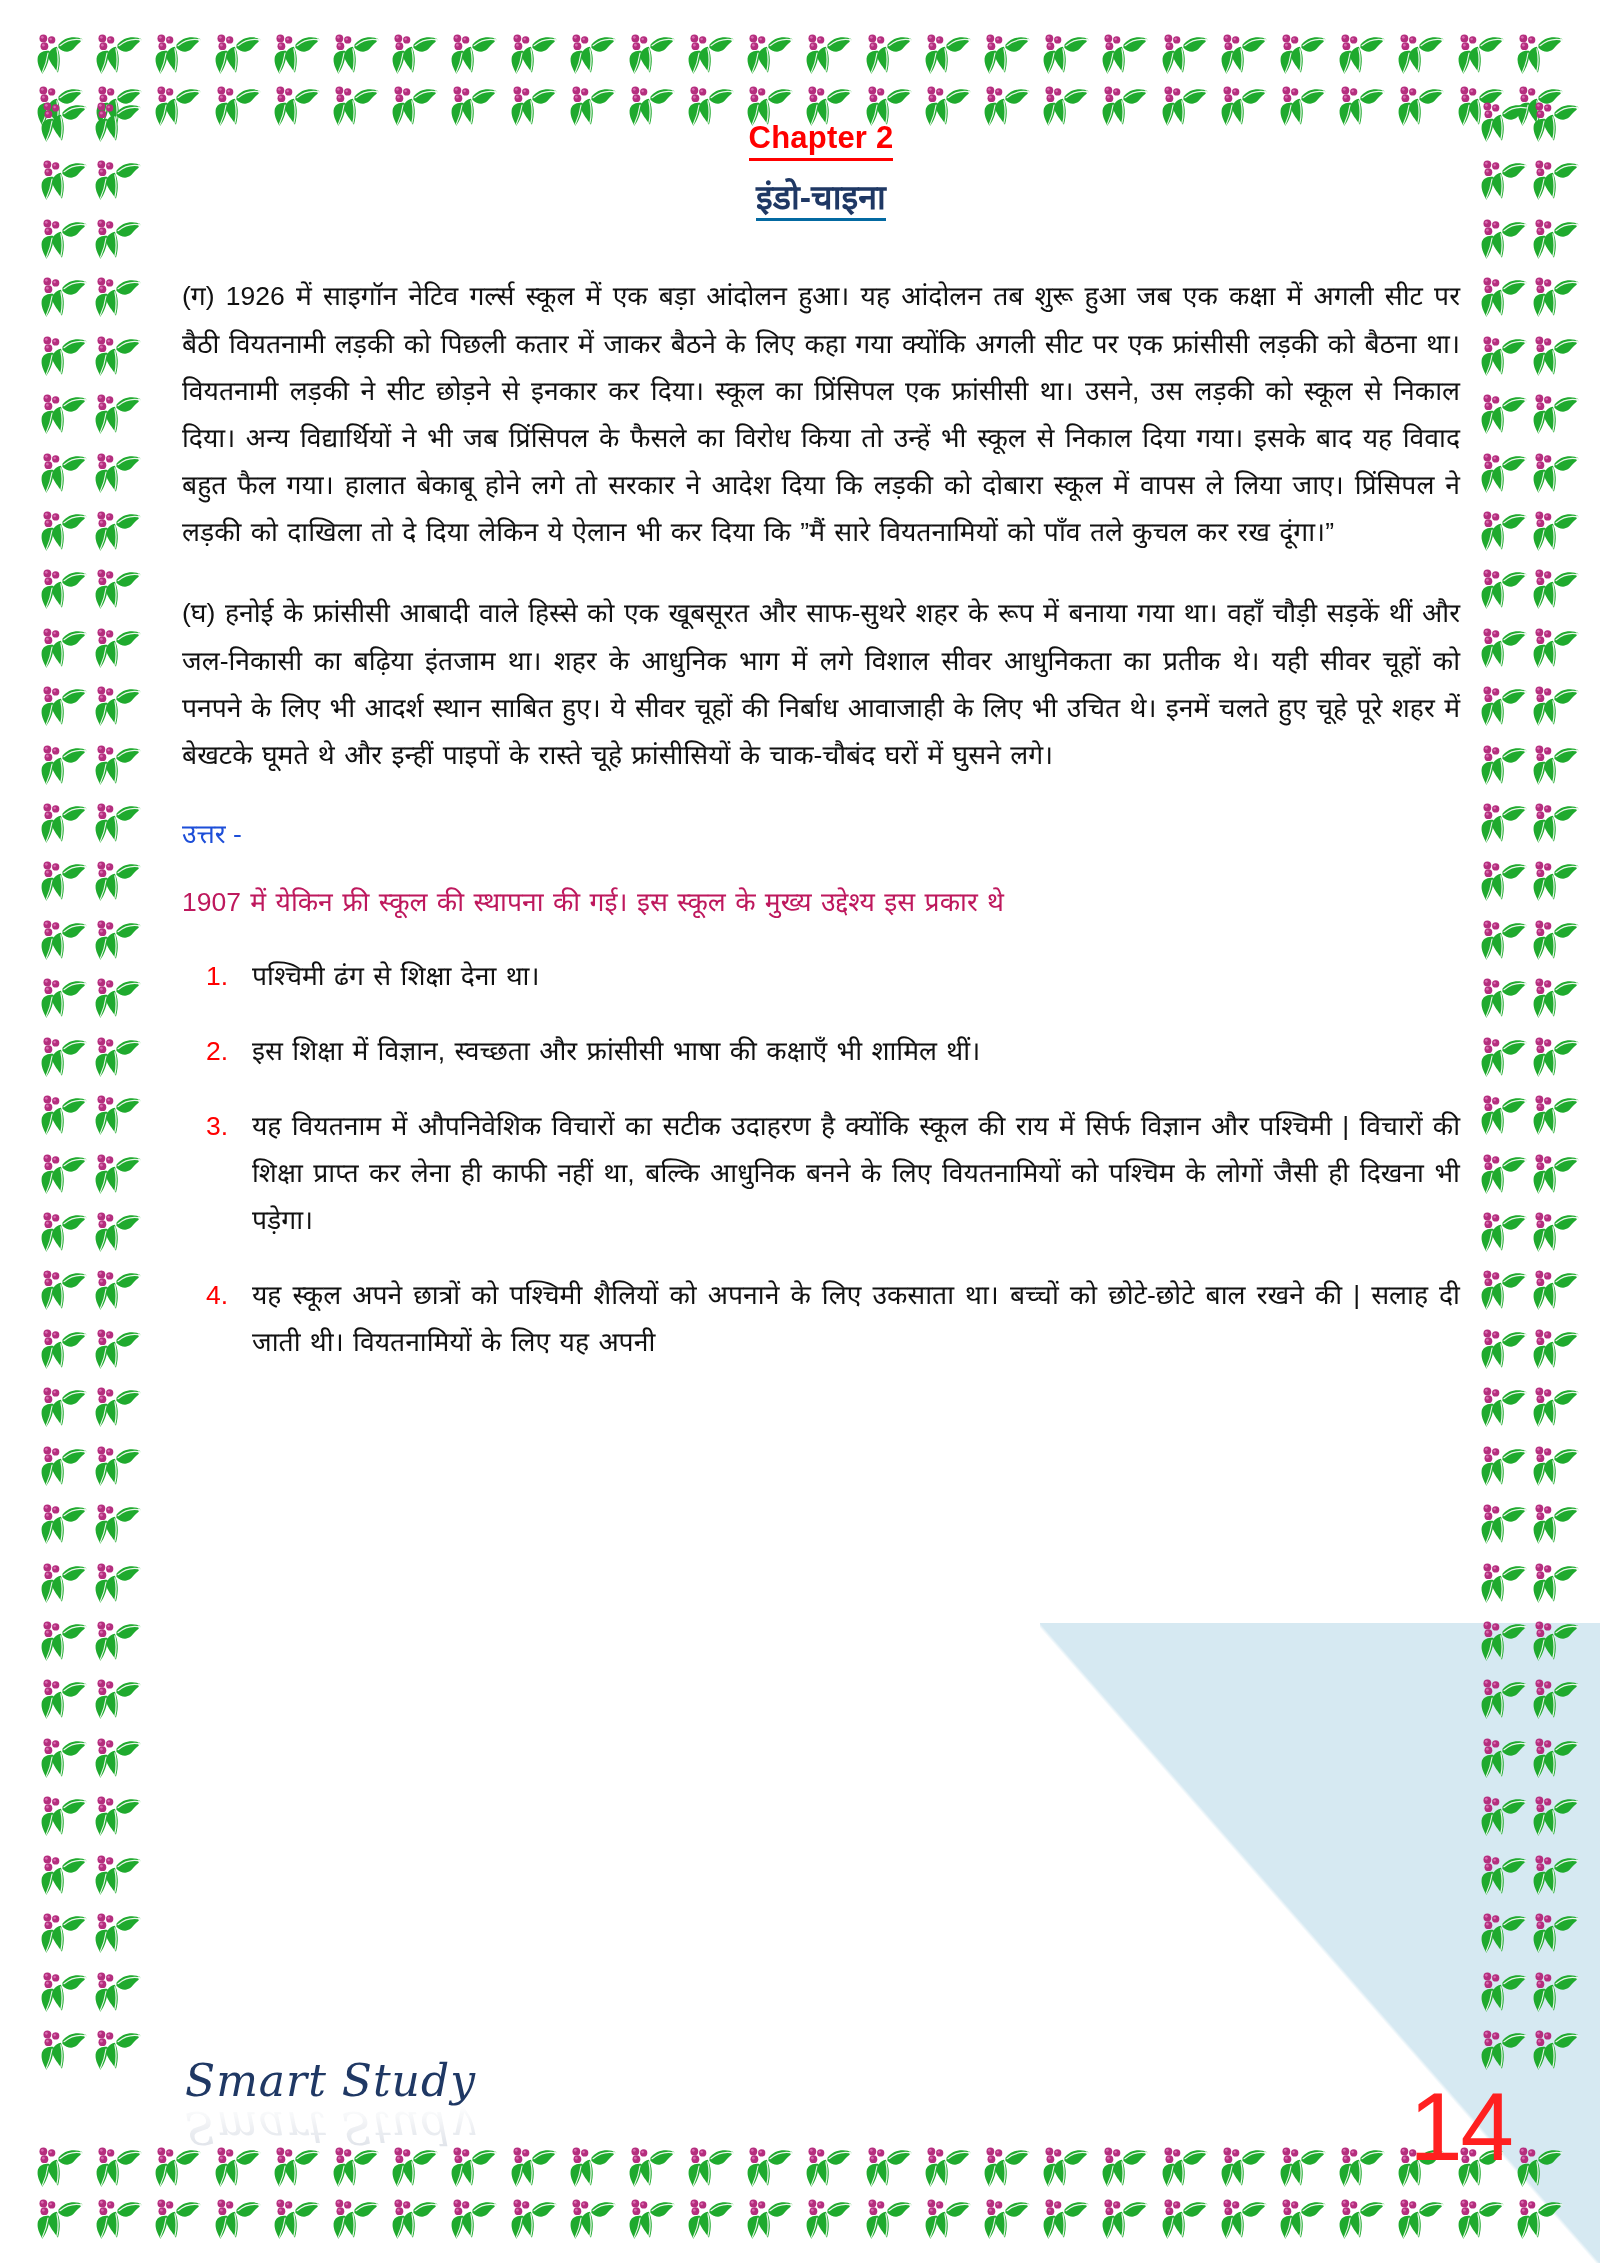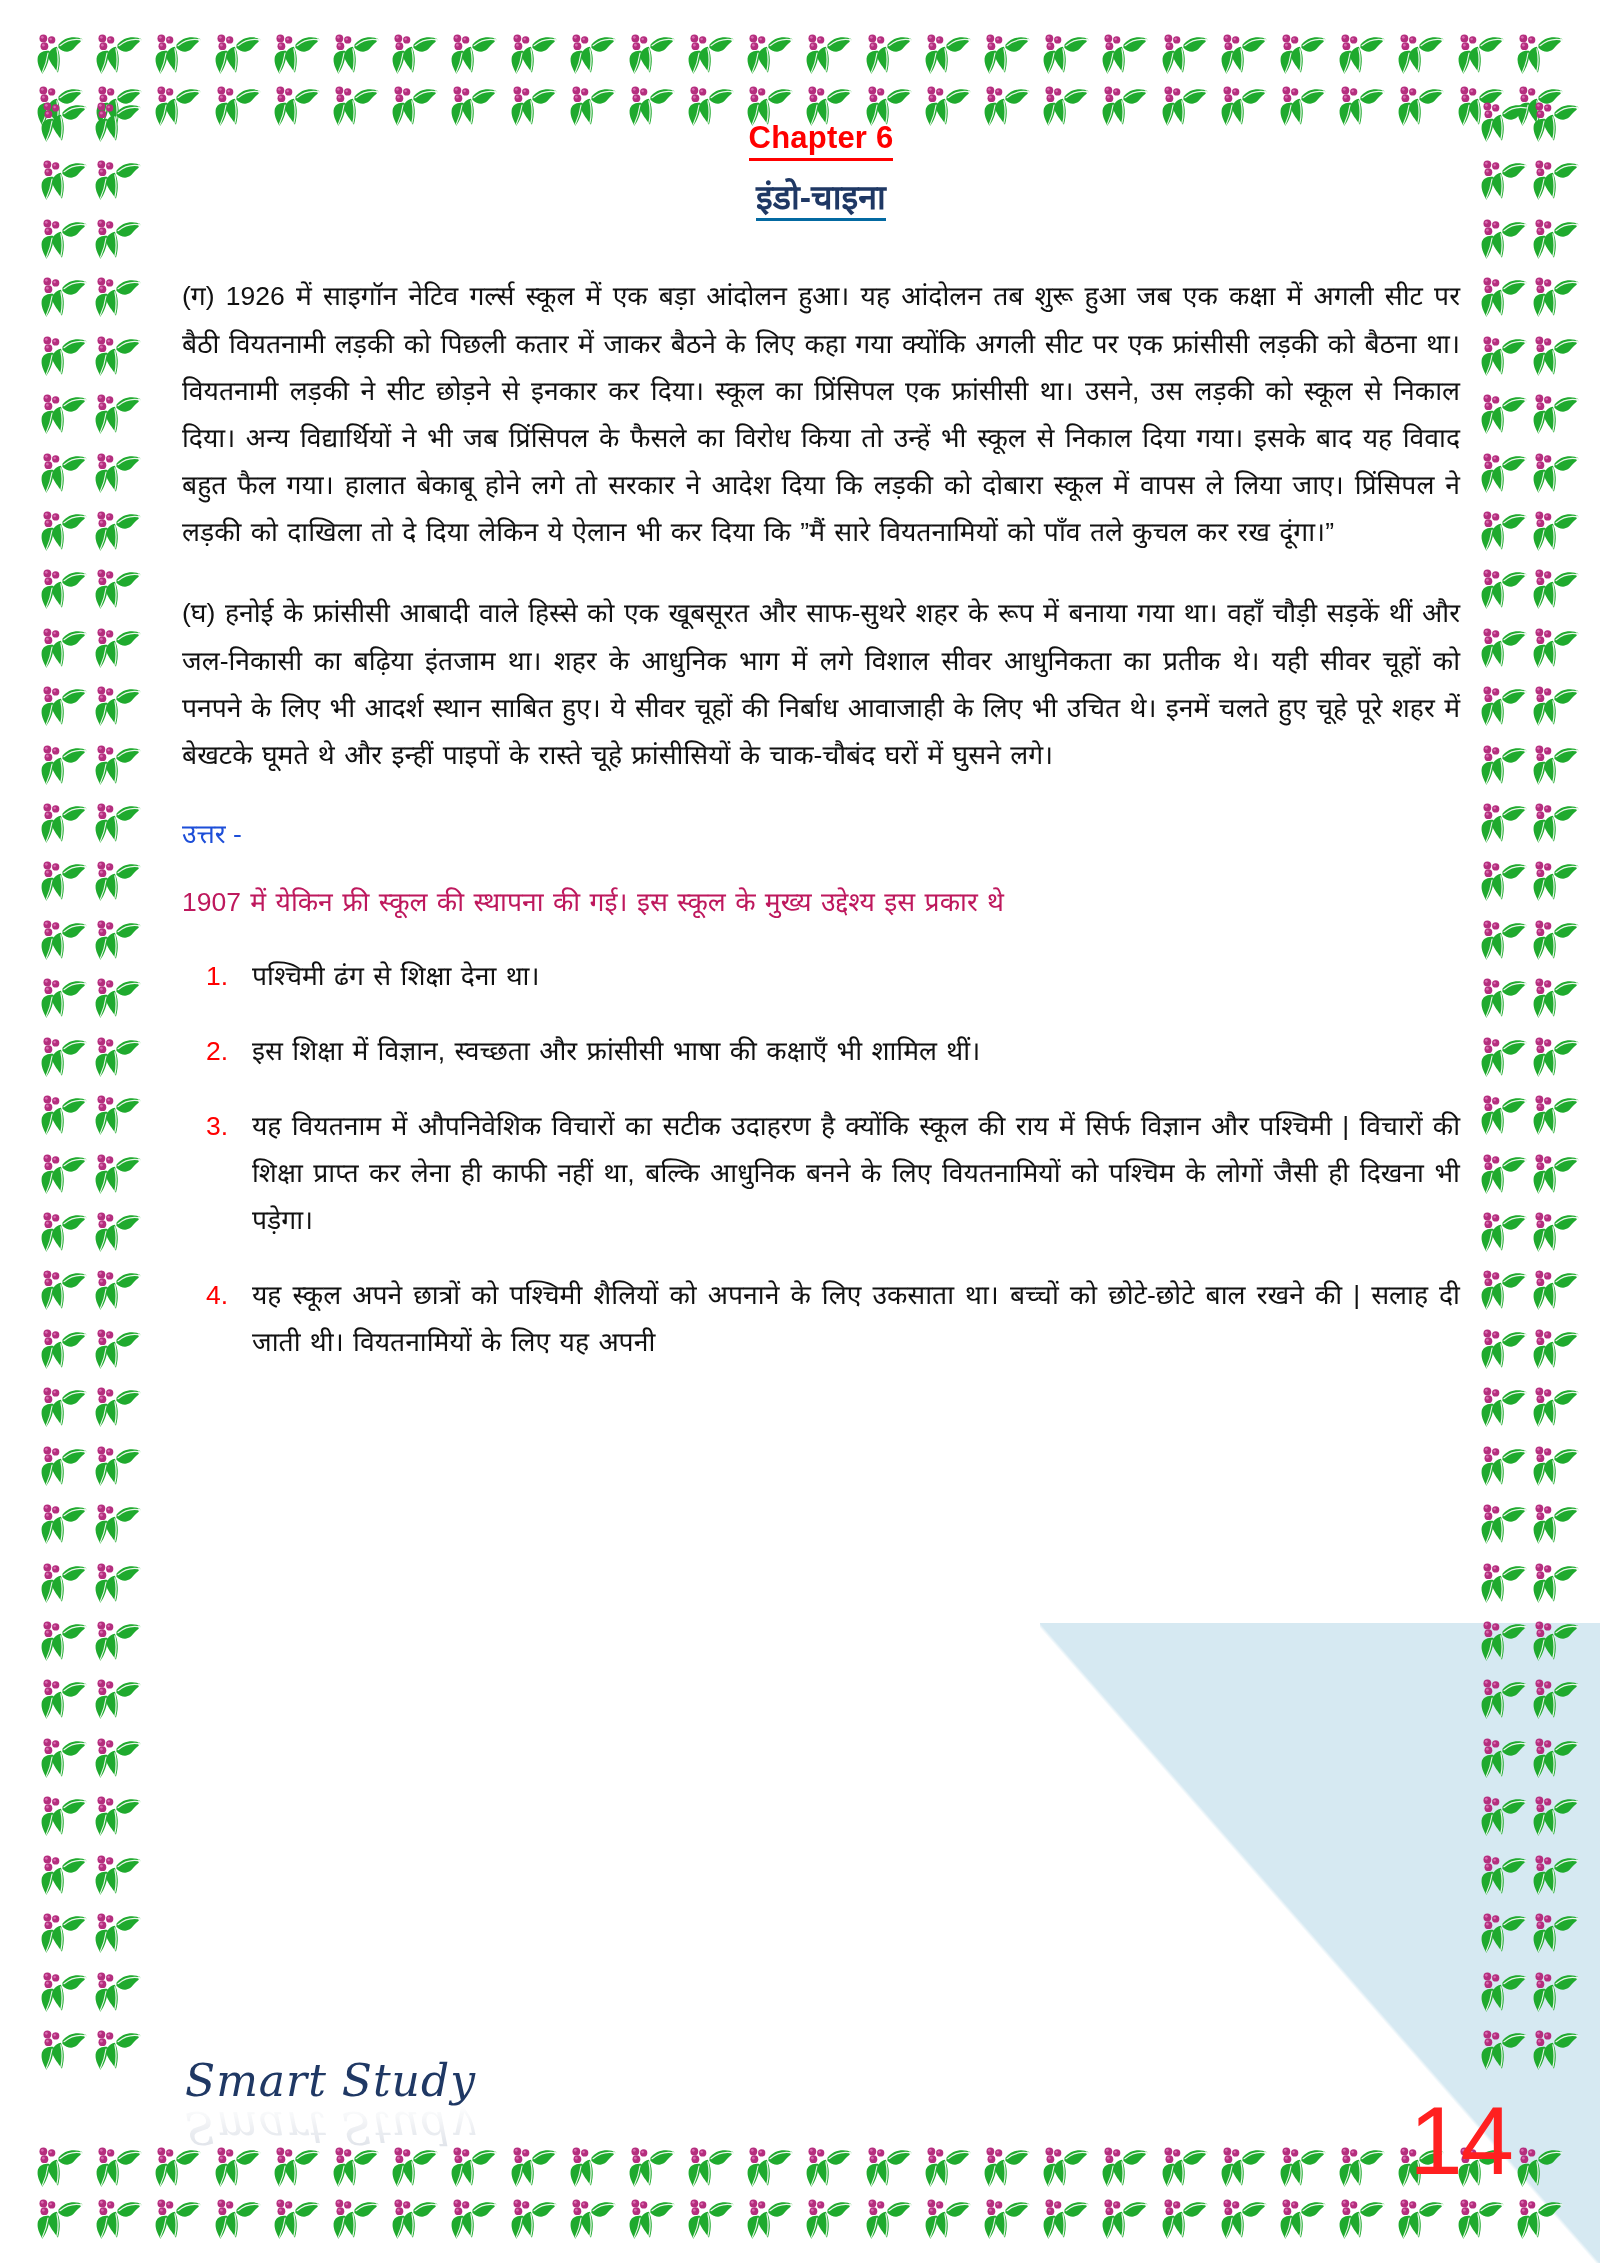--- a/index.html
+++ b/index.html
@@ -189,21 +189,21 @@
     opacity: .22;
     margin-top: 2px;
     -webkit-mask-image: linear-gradient(to bottom, rgba(0,0,0,.65), rgba(0,0,0,0));
     mask-image: linear-gradient(to bottom, rgba(0,0,0,.65), rgba(0,0,0,0));
   }
 
   
   .page-number {
     position: absolute;
     right: 88px;
-    bottom: 74px;
+    bottom: 88px;
     z-index: 4;
     font-family: "Liberation Sans", sans-serif;
     font-size: 96px;
     font-weight: 400;
     color: #ff2020;
     line-height: 1;
     letter-spacing: -2px;
   }
 </style>
 </head>
@@ -972,21 +972,21 @@
         </svg>
         <svg class="holly" viewBox="0 0 100 100">
           <use xlink:href="#holly-sprig"></use>
         </svg>
       </div>
   </div>
 
   <div class="content">
 
     <div class="doc-title-wrap">
-      <div class="chapter-label">Chapter 6</div>
+      <div class="chapter-label">Chapter 2</div>
       <br>
       <div class="chapter-title">इंडो-चाइना</div>
     </div>
 
     <p class="para">(ग) 1926 में साइगॉन नेटिव गर्ल्स स्कूल में एक बड़ा आंदोलन हुआ। यह आंदोलन तब शुरू हुआ जब एक कक्षा में अगली सीट पर बैठी वियतनामी लड़की को पिछली कतार में जाकर बैठने के लिए कहा गया क्योंकि अगली सीट पर एक फ्रांसीसी लड़की को बैठना था। वियतनामी लड़की ने सीट छोड़ने से इनकार कर दिया। स्कूल का प्रिंसिपल एक फ्रांसीसी था। उसने, उस लड़की को स्कूल से निकाल दिया। अन्य विद्यार्थियों ने भी जब प्रिंसिपल के फैसले का विरोध किया तो उन्हें भी स्कूल से निकाल दिया गया। इसके बाद यह विवाद बहुत फैल गया। हालात बेकाबू होने लगे तो सरकार ने आदेश दिया कि लड़की को दोबारा स्कूल में वापस ले लिया जाए। प्रिंसिपल ने लड़की को दाखिला तो दे दिया लेकिन ये ऐलान भी कर दिया कि ”मैं सारे वियतनामियों को पाँव तले कुचल कर रख दूंगा।”</p>
 
     <p class="para">(घ) हनोई के फ्रांसीसी आबादी वाले हिस्से को एक खूबसूरत और साफ-सुथरे शहर के रूप में बनाया गया था। वहाँ चौड़ी सड़कें थीं और जल-निकासी का बढ़िया इंतजाम था। शहर के आधुनिक भाग में लगे विशाल सीवर आधुनिकता का प्रतीक थे। यही सीवर चूहों को पनपने के लिए भी आदर्श स्थान साबित हुए। ये सीवर चूहों की निर्बाध आवाजाही के लिए भी उचित थे। इनमें चलते हुए चूहे पूरे शहर में बेखटके घूमते थे और इन्हीं पाइपों के रास्ते चूहे फ्रांसीसियों के चाक-चौबंद घरों में घुसने लगे।</p>
 
 
     <p class="answer-label">उत्तर -</p>

